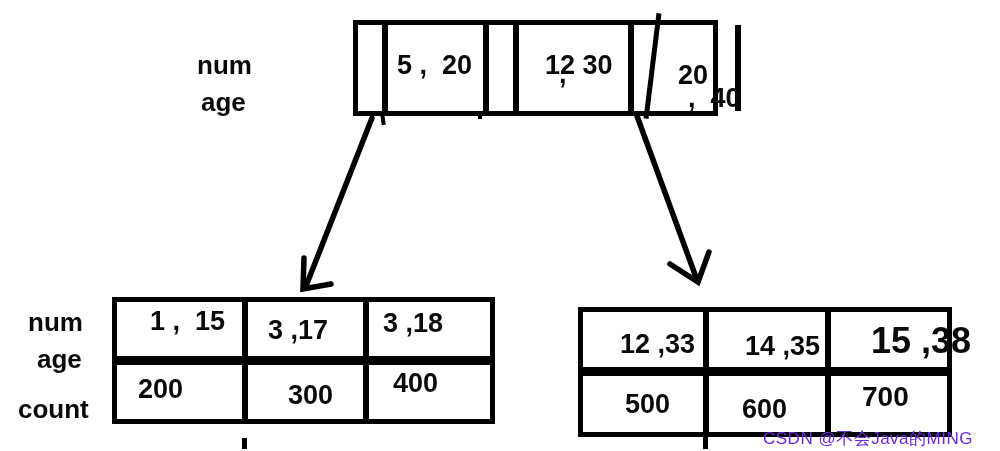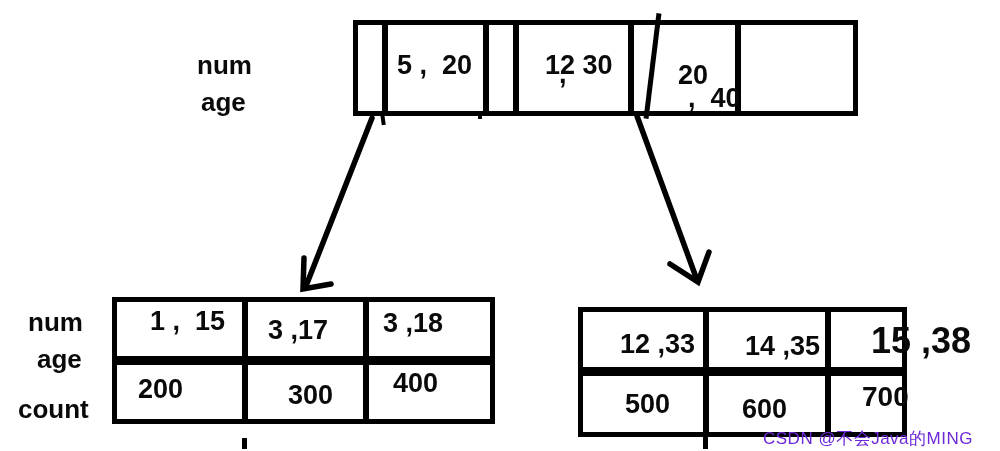--- a/index.html
+++ b/index.html
@@ -21,21 +21,21 @@
       color:#6d28d9;letter-spacing:0.5px;white-space:pre;}
 </style>
 </head>
 <body>
 
 <div class="canvas">
 
   <div class="txt lbl" style="left:197px;top:52px;">num</div>
   <div class="txt lbl" style="left:201px;top:89px;">age</div>
 
-  <div class="box" style="left:353px;top:20px;width:505px;height:96px;">
+  <div class="box" style="left:353px;top:20px;width:365px;height:96px;">
     <div class="vline" style="left:24px;"></div>
     <div class="vline" style="left:125px;"></div>
     <div class="vline" style="left:155px;"></div>
     <div class="vline" style="left:270px;"></div>
     <div class="vline" style="left:292px;top:-12px;bottom:-8px;width:5px;transform:rotate(7deg);"></div>
     <div class="vline" style="left:377px;"></div>
 
     <div class="txt key" style="left:39px;top:27px;">5 ,  20</div>
     <div class="txt key" style="left:187px;top:27px;"><span>12</span><span class="tuck">,</span><span> 30</span></div>
     <div class="txt key" style="left:320px;top:37px;">20</div>
@@ -66,21 +66,21 @@
     <div class="txt key" style="left:33px;top:6px;">1 ,  15</div>
     <div class="txt key" style="left:151px;top:15px;">3 ,17</div>
     <div class="txt key" style="left:266px;top:8px;">3 ,18</div>
 
     <div class="txt key" style="left:21px;top:74px;">200</div>
     <div class="txt key" style="left:171px;top:80px;">300</div>
     <div class="txt key" style="left:276px;top:68px;">400</div>
   </div>
   <div class="tail" style="left:242px;top:438px;width:5px;height:11px;"></div>
 
-  <div class="box" style="left:578px;top:307px;width:329px;height:130px;">
+  <div class="box" style="left:578px;top:307px;width:374px;height:130px;">
     <div class="vline" style="left:120px;"></div>
     <div class="vline" style="left:242px;"></div>
     <div class="hline" style="top:55px;"></div>
 
     <div class="txt key" style="left:37px;top:19px;">12 ,33</div>
     <div class="txt key" style="left:162px;top:21px;">14 ,35</div>
     <div class="txt key" style="left:288px;top:11px;font-size:36px;">15 ,38</div>
 
     <div class="txt key" style="left:42px;top:79px;">500</div>
     <div class="txt key" style="left:159px;top:84px;">600</div>

